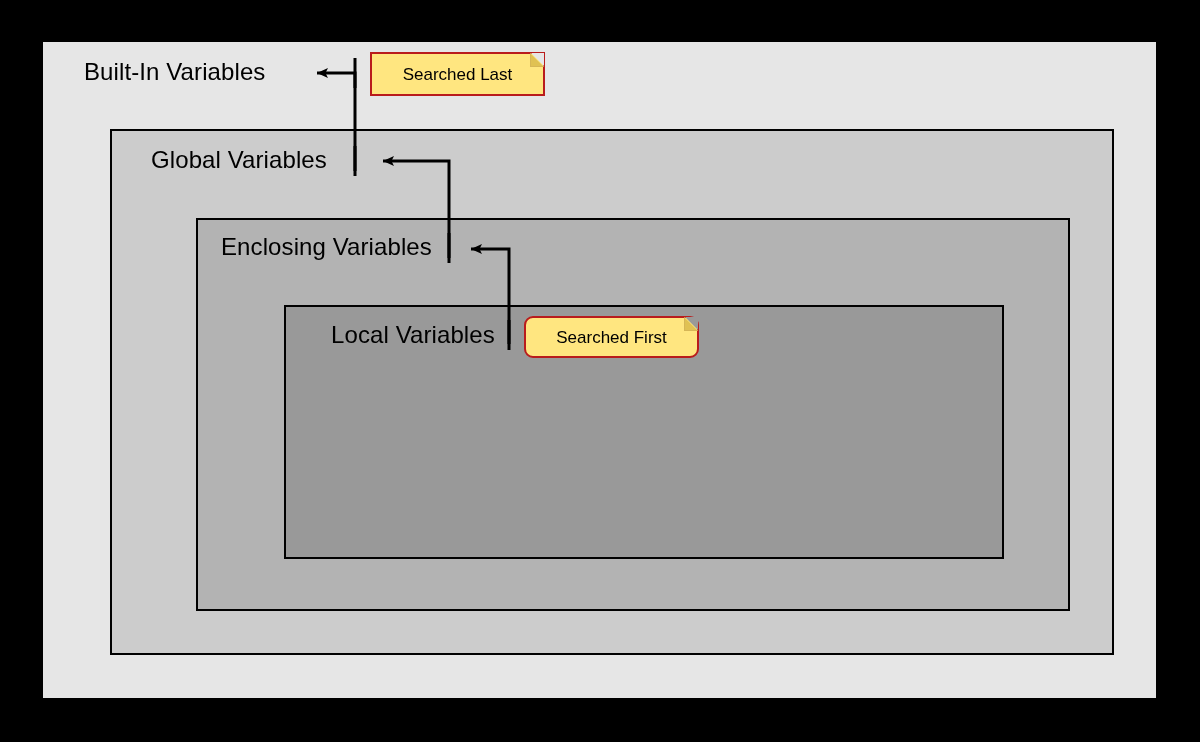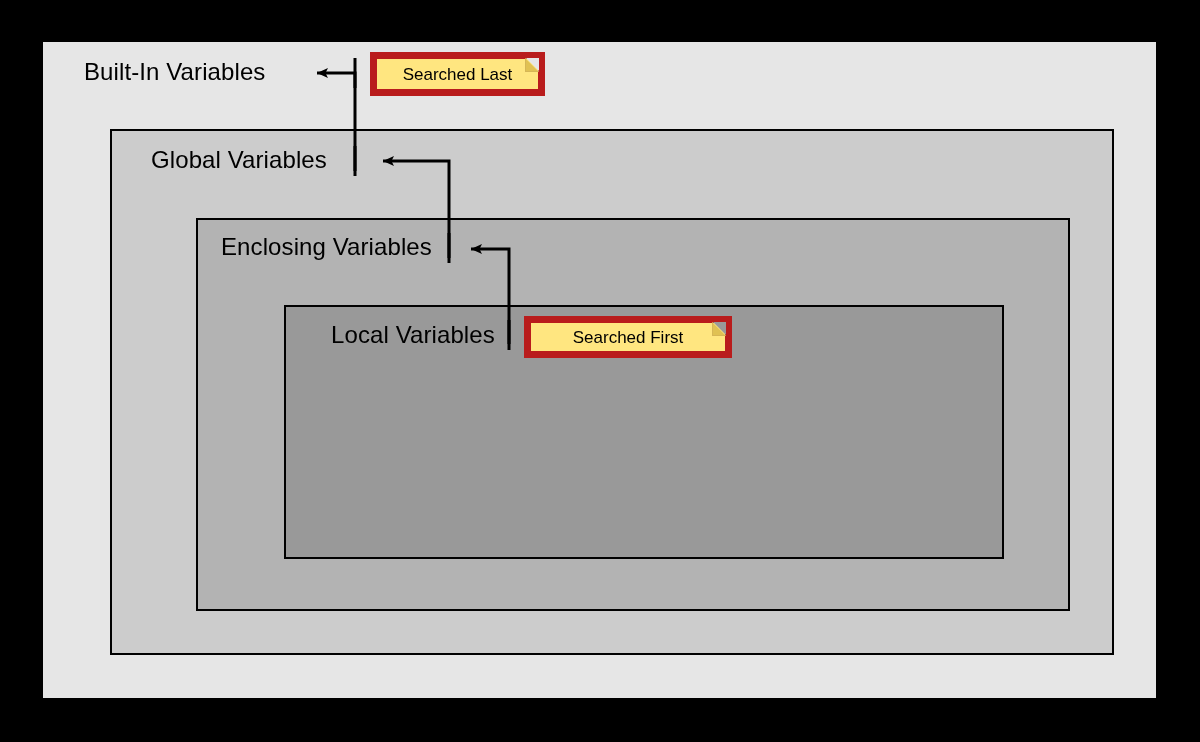--- a/index.html
+++ b/index.html
@@ -67,21 +67,21 @@
   }
   #label-builtin   { left: 84px;  top: 60px;  }
   #label-global    { left: 151px; top: 148px; }
   #label-enclosing { left: 221px; top: 235px; }
   #label-local     { left: 331px; top: 323px; }
 
   
   .note {
     position: absolute;
     background: #ffe680;
-    border: 7px solid #b91c1c;
+    border: 2px solid #b91c1c;
     box-sizing: border-box;
     color: #000000;
     font-size: 17px;
     display: flex;
     align-items: center;
     justify-content: center;
     line-height: 1;
   }
   .note .fold {
     position: absolute;
@@ -106,22 +106,23 @@
   #note-last {
     left: 370px;
     top: 52px;
     width: 175px;
     height: 44px;
   }
   #note-last .notch { background: #e6e6e6; }
   #note-first {
     left: 524px;
     top: 316px;
-    width: 208px;
+    width: 175px;
     height: 42px;
+    border-radius: 9px;
   }
   #note-first .notch { background: #999999; }
 
   
   #arrows {
     position: absolute;
     left: 0;
     top: 0;
     width: 1200px;
     height: 742px;

